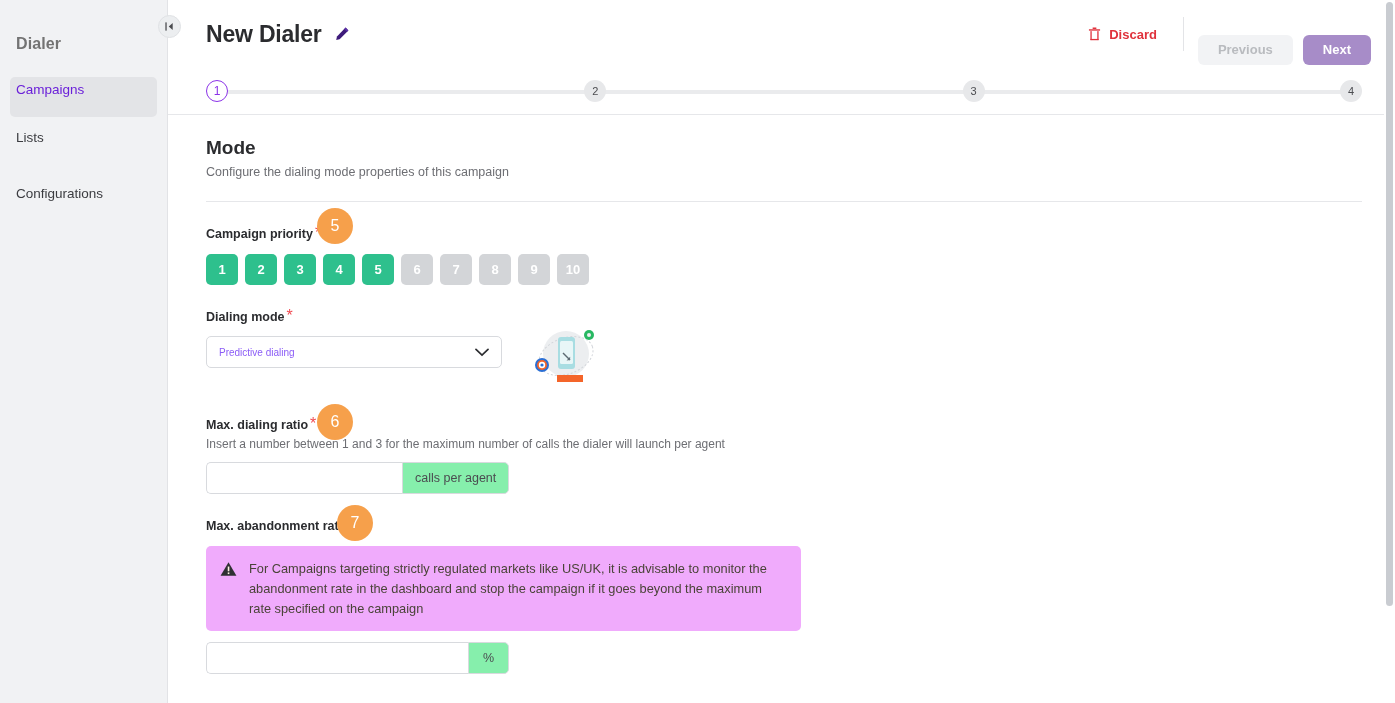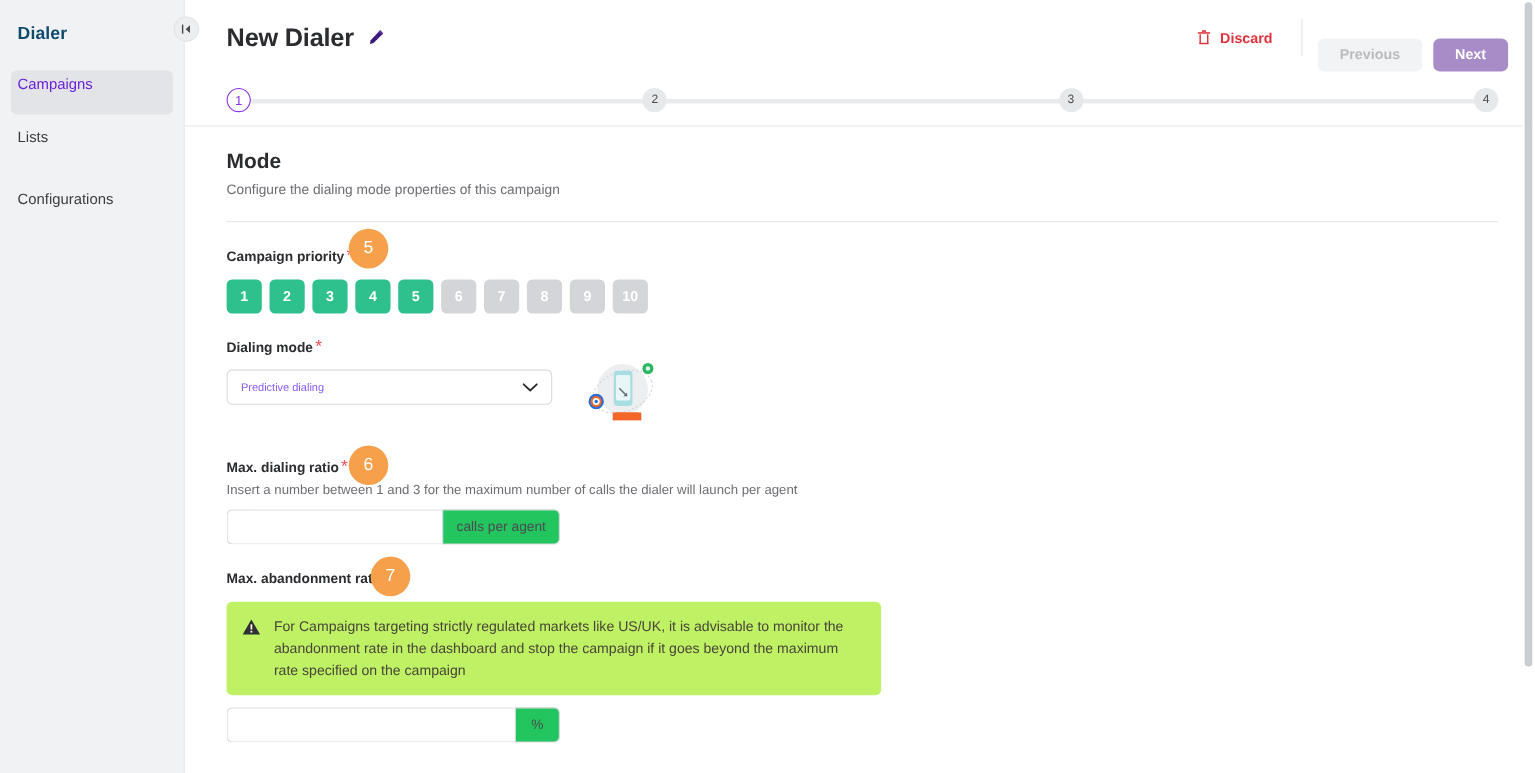--- a/index.html
+++ b/index.html
@@ -15,22 +15,22 @@
   
   .sidebar {
     width: 168px; height: 703px;
     background: #f1f2f4;
     border-right: 1px solid #e2e3e6;
     flex: 0 0 168px;
     padding-top: 14px;
     position: relative;
   }
   .sidebar-title {
-    font-size: 16px; font-weight: bold; color: #0c4a6e;
-    padding: 8px 0 0 16px; letter-spacing: .1px;
+    font-size: 16px; font-weight: bold; color: #737373;
+    padding: 8px 0 0 16px; letter-spacing: .1px; margin-top: 13px;
   }
   .nav { margin-top: 24px; }
   .nav-item {
     height: 40px; line-height: 26px;
     margin: 0 10px 8px 10px;
     padding: 0 6px;
     font-size: 13.5px; color: #3b3c40;
     border-radius: 5px;
     cursor: pointer;
   }
@@ -155,32 +155,32 @@
   
   .input-group { display: flex; margin-top: 11px; }
   .input-group input {
     height: 32px; border: 1px solid #d8dade; border-right: none;
     border-radius: 5px 0 0 5px; padding: 0 10px;
     font-size: 13px; font-family: "Liberation Sans", sans-serif;
     color: #2b2c2f; background: #fff; outline: none;
   }
   .suffix {
     height: 32px; display: flex; align-items: center; justify-content: center;
-    background: #22c55e; border: 1px solid #d8dade;
+    background: #86efac; border: 1px solid #d8dade;
     border-radius: 0 5px 5px 0; padding: 0 12px;
     font-size: 12.5px; color: #4b4c50; white-space: nowrap;
   }
   .ig-ratio input { width: 196px; }
   .ig-rate input { width: 262px; }
   .ig-rate .suffix { padding: 0 14px; }
 
   
   .warn {
     margin-top: 12px; width: 595px;
-    background: #bef264; border-radius: 5px;
+    background: #f0abfc; border-radius: 5px;
     padding: 13px 16px 13px 14px;
     display: flex; gap: 12px; align-items: flex-start;
   }
   .warn-text { font-size: 12.8px; color: #4a4338; line-height: 1.55; }
 
   
   .scrollbar-track {
     position: absolute; right: 0; top: 0; width: 11px; height: 703px;
     background: #ffffff;
   }

